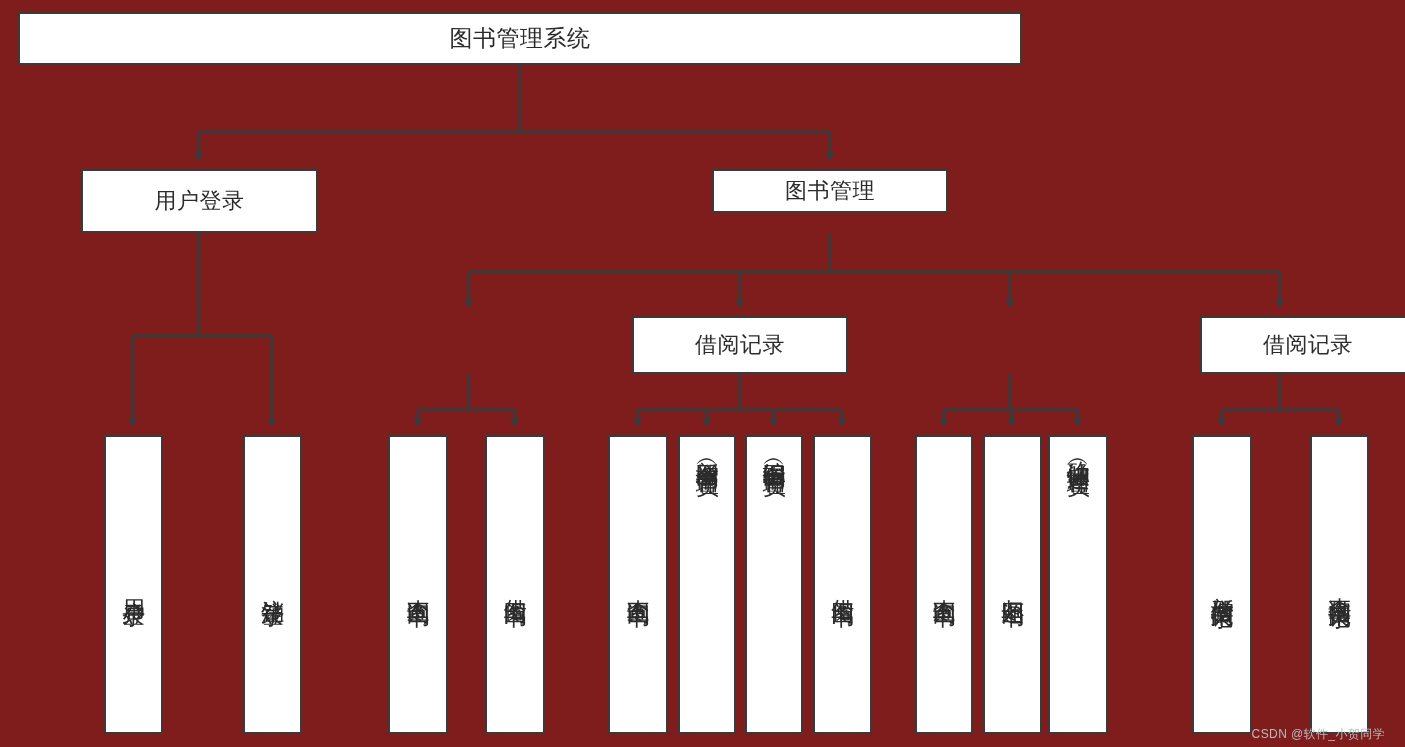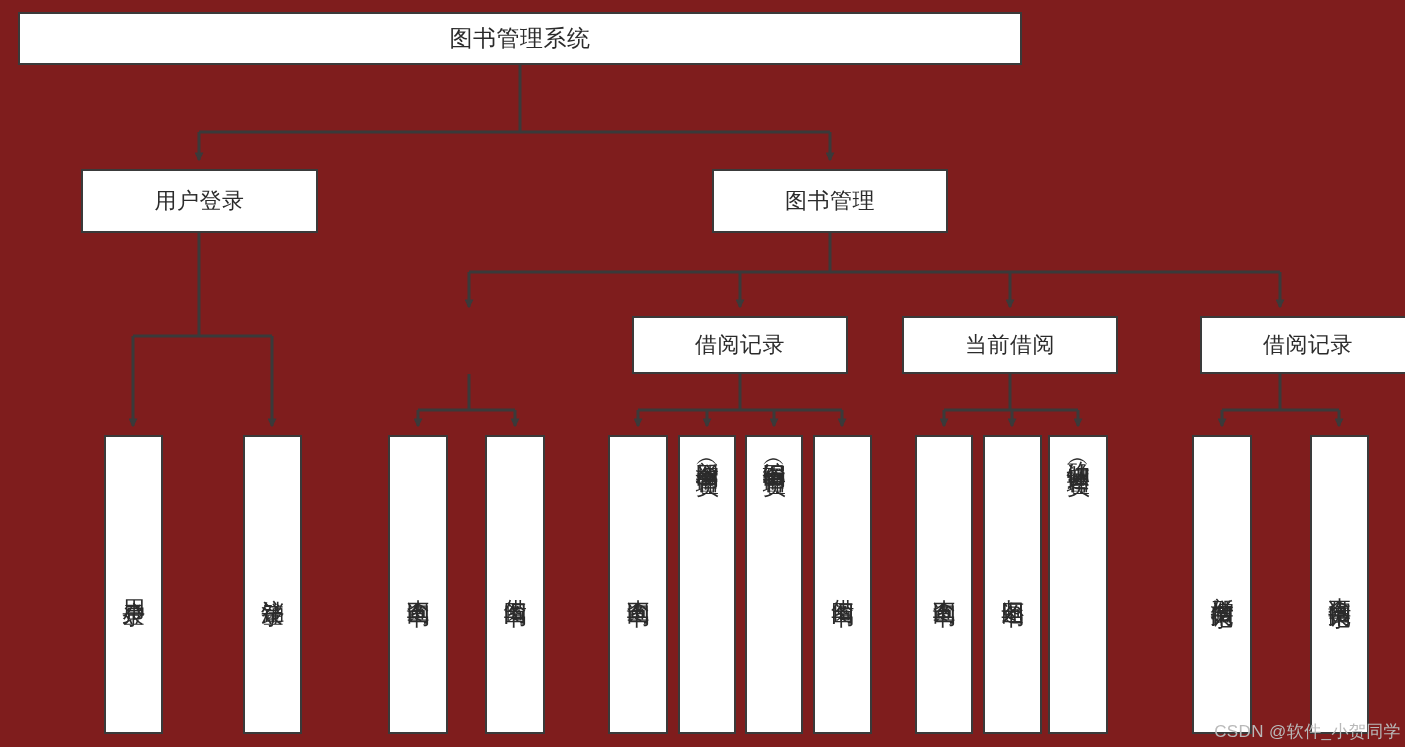--- a/index.html
+++ b/index.html
@@ -63,23 +63,23 @@
     letter-spacing: 2px;
     white-space: nowrap;
     text-align: center;
   }
   .node.leaf.center-text {
     align-items: center;
     padding-top: 0;
   }
   #watermark {
     position: absolute;
-    right: 4px;
+    right: 20px;
     bottom: 4px;
-    font-size: 17px;
+    font-size: 12px;
     color: #b9b9b9;
     white-space: nowrap;
     letter-spacing: 0.4px;
     margin-top: 16px;
   }
 </style>
 </head>
 <body>
 
 <div id="diagram-root">
@@ -135,30 +135,27 @@
     </g>
   </svg>
 
   <div class="node root horiz" style="left:18px; top:12px; width:1004px; height:53px;">
     <span class="node-label">图书管理系统</span>
   </div>
 
   <div class="node horiz" style="left:81px; top:169px; width:237px; height:64px;">
     <span class="node-label">用户登录</span>
   </div>
-  <div class="node horiz" style="left:712px; top:169px; width:236px; height:64px;">
+  <div class="node horiz" style="left:712px; top:169px; width:236px; height:44px;">
     <span class="node-label">图书管理</span>
   </div>
 
   <div class="node horiz" style="left:632px; top:316px; width:216px; height:58px;">
     <span class="node-label">借阅记录</span>
   </div>
-  <div class="node horiz" style="left:902px; top:316px; width:216px; height:58px;">
-    <span class="node-label">当前借阅</span>
-  </div>
   <div class="node horiz" style="left:1200px; top:316px; width:216px; height:58px;">
     <span class="node-label">借阅记录</span>
   </div>
 
   <div class="node leaf center-text" style="left:104px; top:435px; width:59px; height:299px;">
     <span class="node-label">用户登录</span>
   </div>
   <div class="node leaf center-text" style="left:243px; top:435px; width:59px; height:299px;">
     <span class="node-label">注销登录</span>
   </div>

